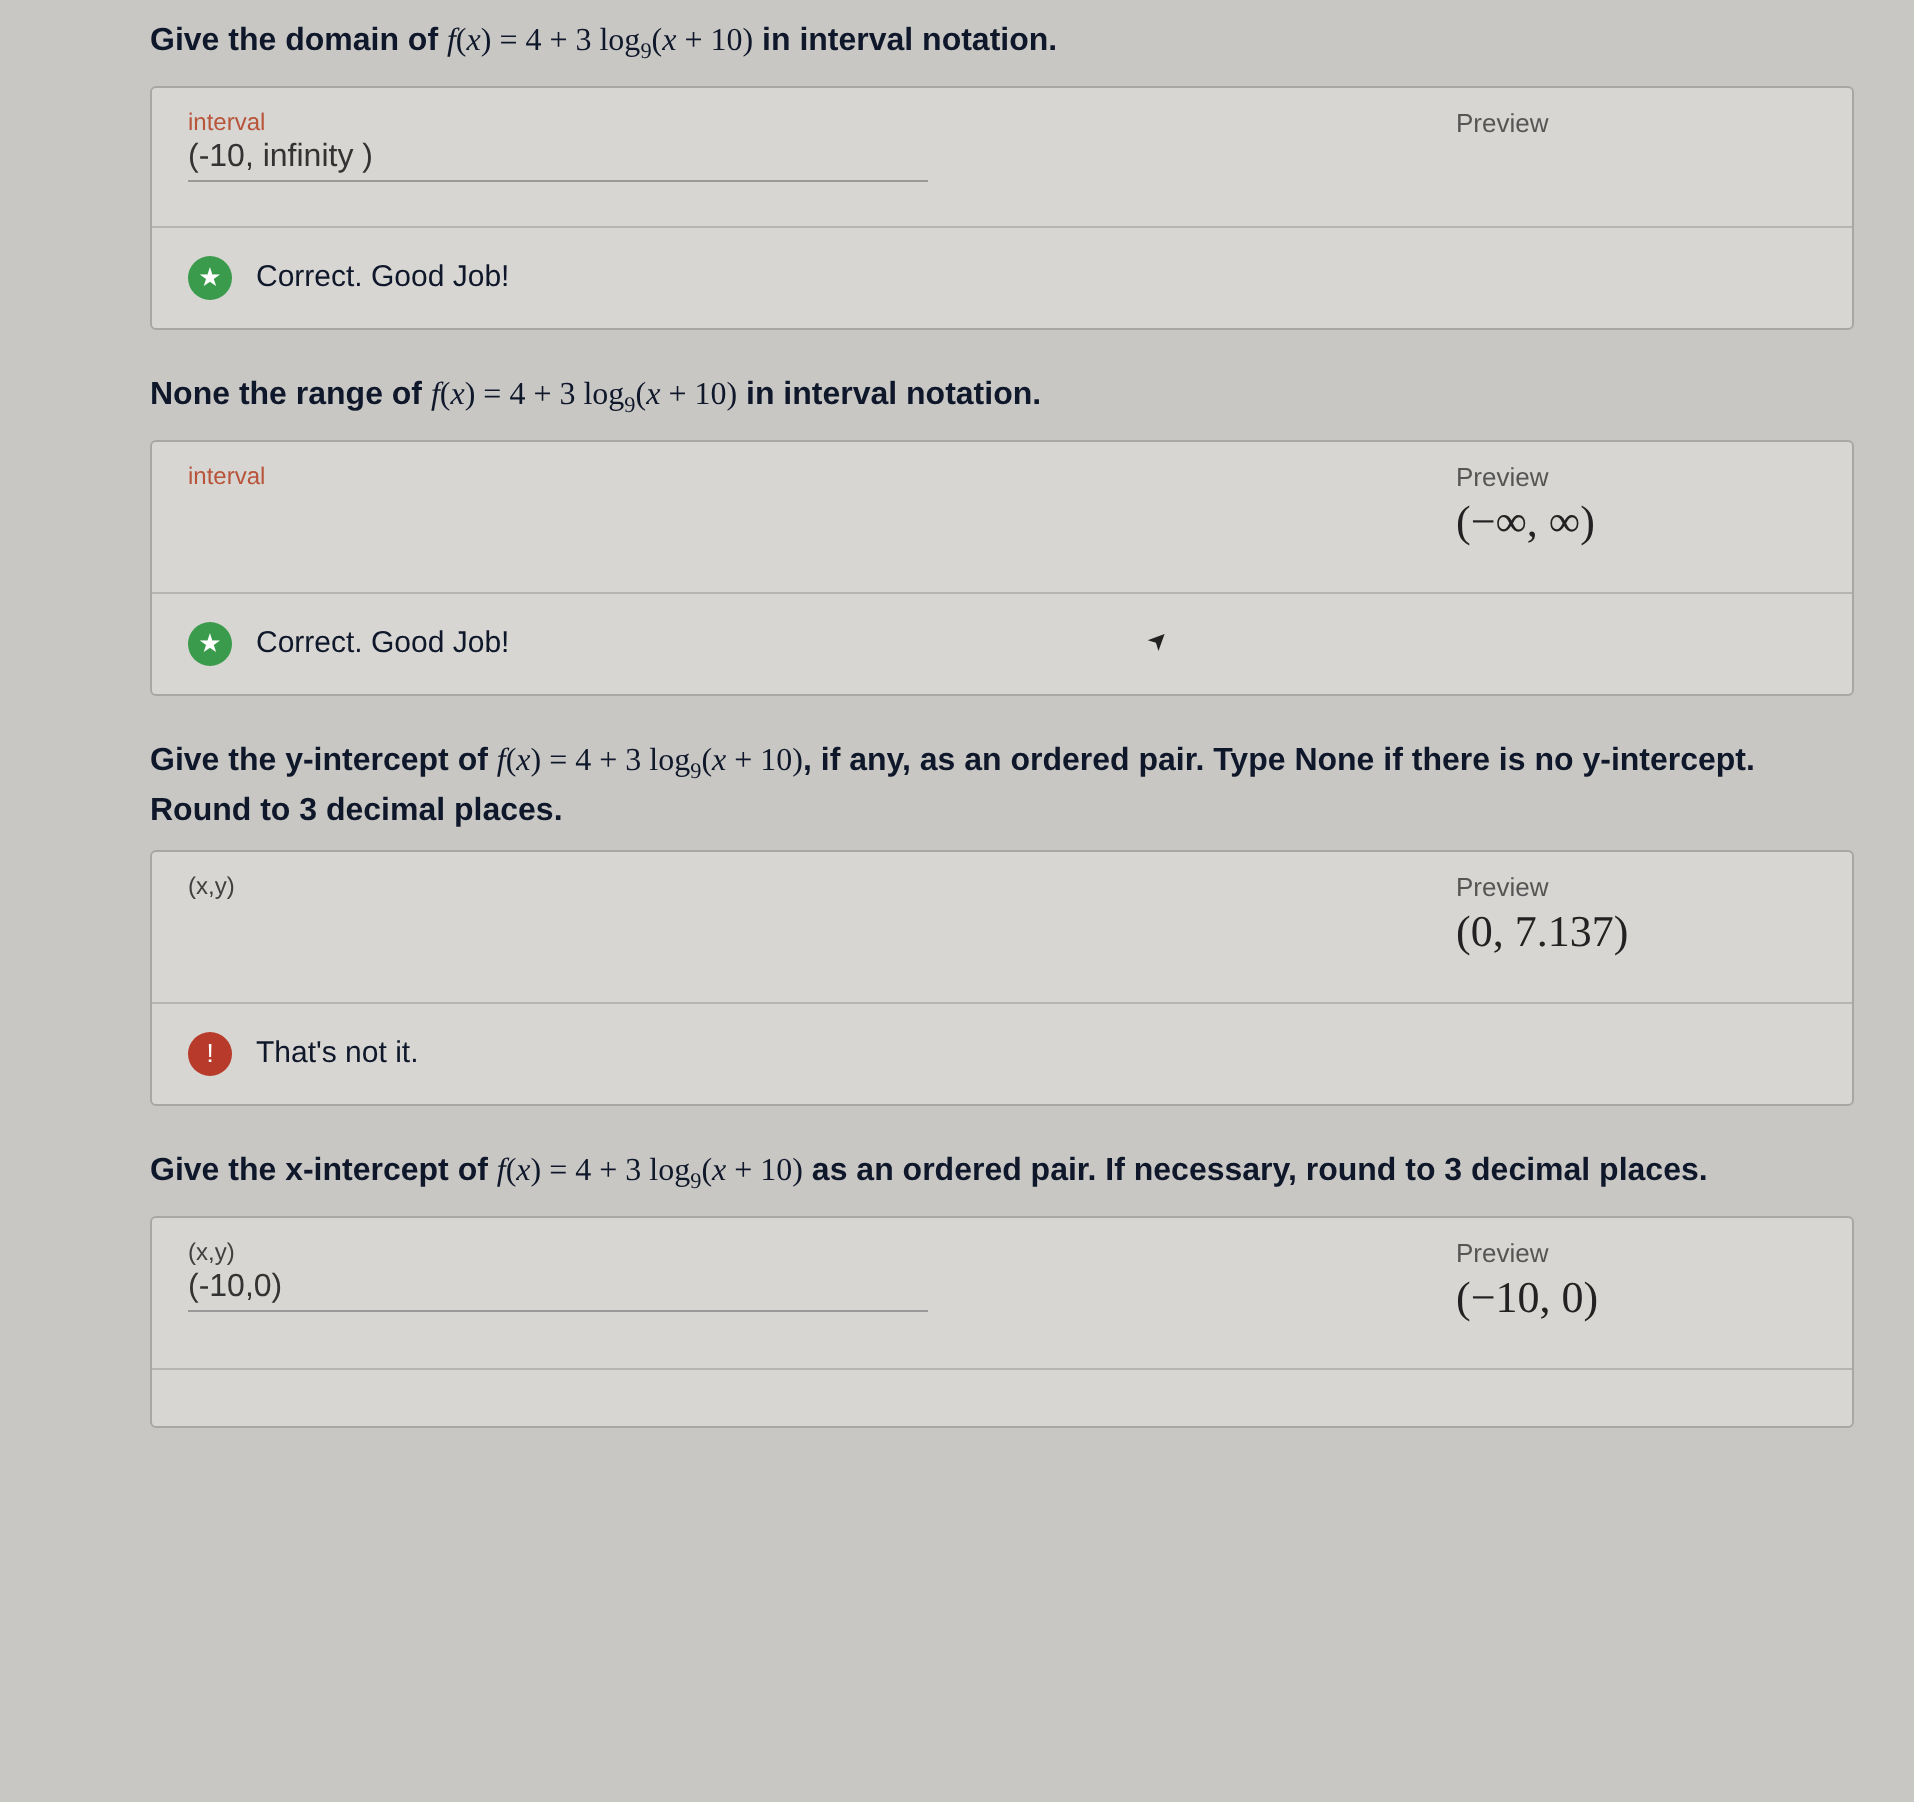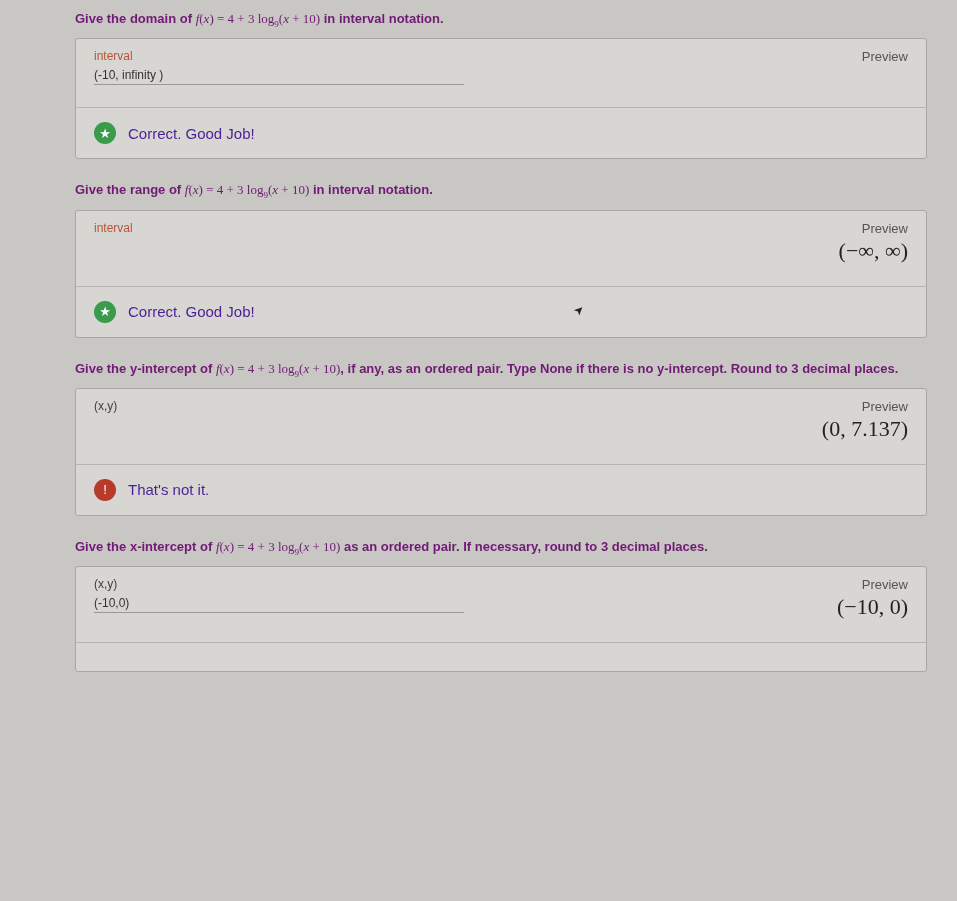--- a/index.html
+++ b/index.html
@@ -6,23 +6,23 @@
   body {
     font-family: Arial, Helvetica, sans-serif;
     background: #c8c7c4;
     width: 957px;
     height: 901px;
     padding: 10px 30px 0 75px;
     color: #222;
   }
   .question-block { margin-bottom: 22px; }
   .prompt {
-    font-size: 13px;
+    font-size: 16px;
     font-weight: bold;
-    color: #701a75;
+    color: #0f172a;
     margin-bottom: 8px;
     line-height: 1.4;
   }
   .math { font-family: 'Times New Roman', serif; font-style: italic; font-weight: normal; }
   .math .paren { font-style: normal; }
   .math .num { font-style: normal; }
   .math sub { font-size: 0.7em; font-style: normal; vertical-align: sub; }
   .answer-box {
     border: 1px solid #a8a7a3;
     background: #d7d6d2;
@@ -35,29 +35,28 @@
     gap: 20px;
   }
   .input-area { flex: 1; }
   .field-label {
     font-size: 12px;
     color: #b8543a;
     margin-bottom: 2px;
   }
   .field-label.gray { color: #404040; }
   .student-answer {
-    font-size: 12px;
+    font-size: 16px;
     color: #333;
     border-bottom: 1px solid #999;
     padding-bottom: 2px;
     display: inline-block;
     min-width: 370px;
   }
   .preview-area {
-    text-align: right;
     min-width: 180px;
   }
   .preview-label {
     font-size: 13px;
     color: #555;
     margin-bottom: 2px;
   }
   .preview-math {
     font-family: 'Times New Roman', serif;
     font-size: 22px;
@@ -76,21 +75,21 @@
     border-radius: 50%;
     display: inline-flex;
     align-items: center;
     justify-content: center;
     color: #fff;
     font-size: 13px;
     flex-shrink: 0;
   }
   .icon.correct { background: #3a9b4c; }
   .icon.wrong { background: #b83a2a; }
-  .feedback-text { font-size: 15px; color: #4c1d95; }
+  .feedback-text { font-size: 15px; color: #0f172a; }
 </style>
 </head>
 <body>
 
 <div id="container">
     <div class="question-block">
       <div class="prompt"><span>Give the domain of </span><span><span class="math">f<span class="paren">(</span>x<span class="paren">)</span> <span class="num">= 4 + 3 log</span><sub>9</sub><span class="paren">(</span>x <span class="num">+ 10</span><span class="paren">)</span></span></span><span> in interval notation.</span></div>
       <div class="answer-box">
         <div class="answer-top">
           <div class="input-area"><div class="field-label">interval</div><div class="student-answer">(-10, infinity )</div></div>
@@ -98,21 +97,21 @@
             <div class="preview-label">Preview</div>
           </div>
         </div>
         <div class="feedback-bar">
           <span class="icon correct">★</span>
           <span class="feedback-text">Correct. Good Job!</span>
         </div>
       </div>
     </div>
     <div class="question-block">
-      <div class="prompt"><span>Give the range of </span><span><span class="math">f<span class="paren">(</span>x<span class="paren">)</span> <span class="num">= 4 + 3 log</span><sub>9</sub><span class="paren">(</span>x <span class="num">+ 10</span><span class="paren">)</span></span></span><span> in interval notation.</span></div>
+      <div class="prompt"><span>None the range of </span><span><span class="math">f<span class="paren">(</span>x<span class="paren">)</span> <span class="num">= 4 + 3 log</span><sub>9</sub><span class="paren">(</span>x <span class="num">+ 10</span><span class="paren">)</span></span></span><span> in interval notation.</span></div>
       <div class="answer-box">
         <div class="answer-top">
           <div class="input-area"><div class="field-label">interval</div></div>
           <div class="preview-area">
             <div class="preview-label">Preview</div>
             <div class="preview-math">(−∞, ∞)</div>
           </div>
         </div>
         <div class="feedback-bar">
           <span style="position: absolute; margin-left: 480px; margin-top: -4px; transform: rotate(-45deg); font-size: 12px;">➤</span>

